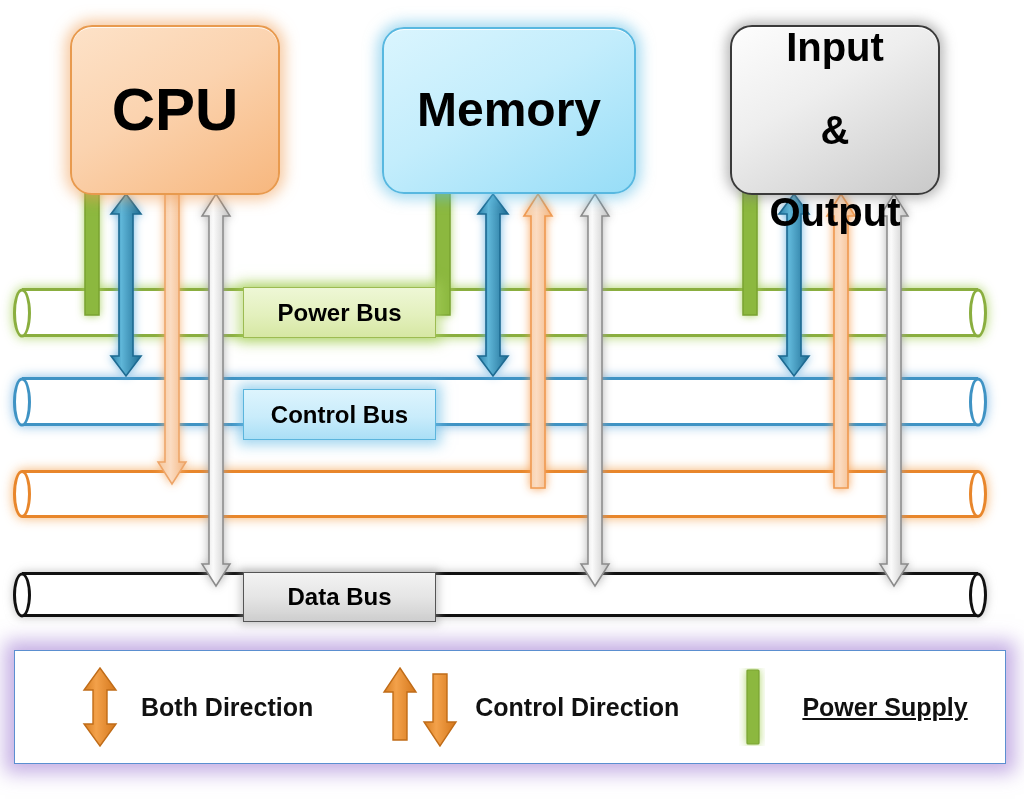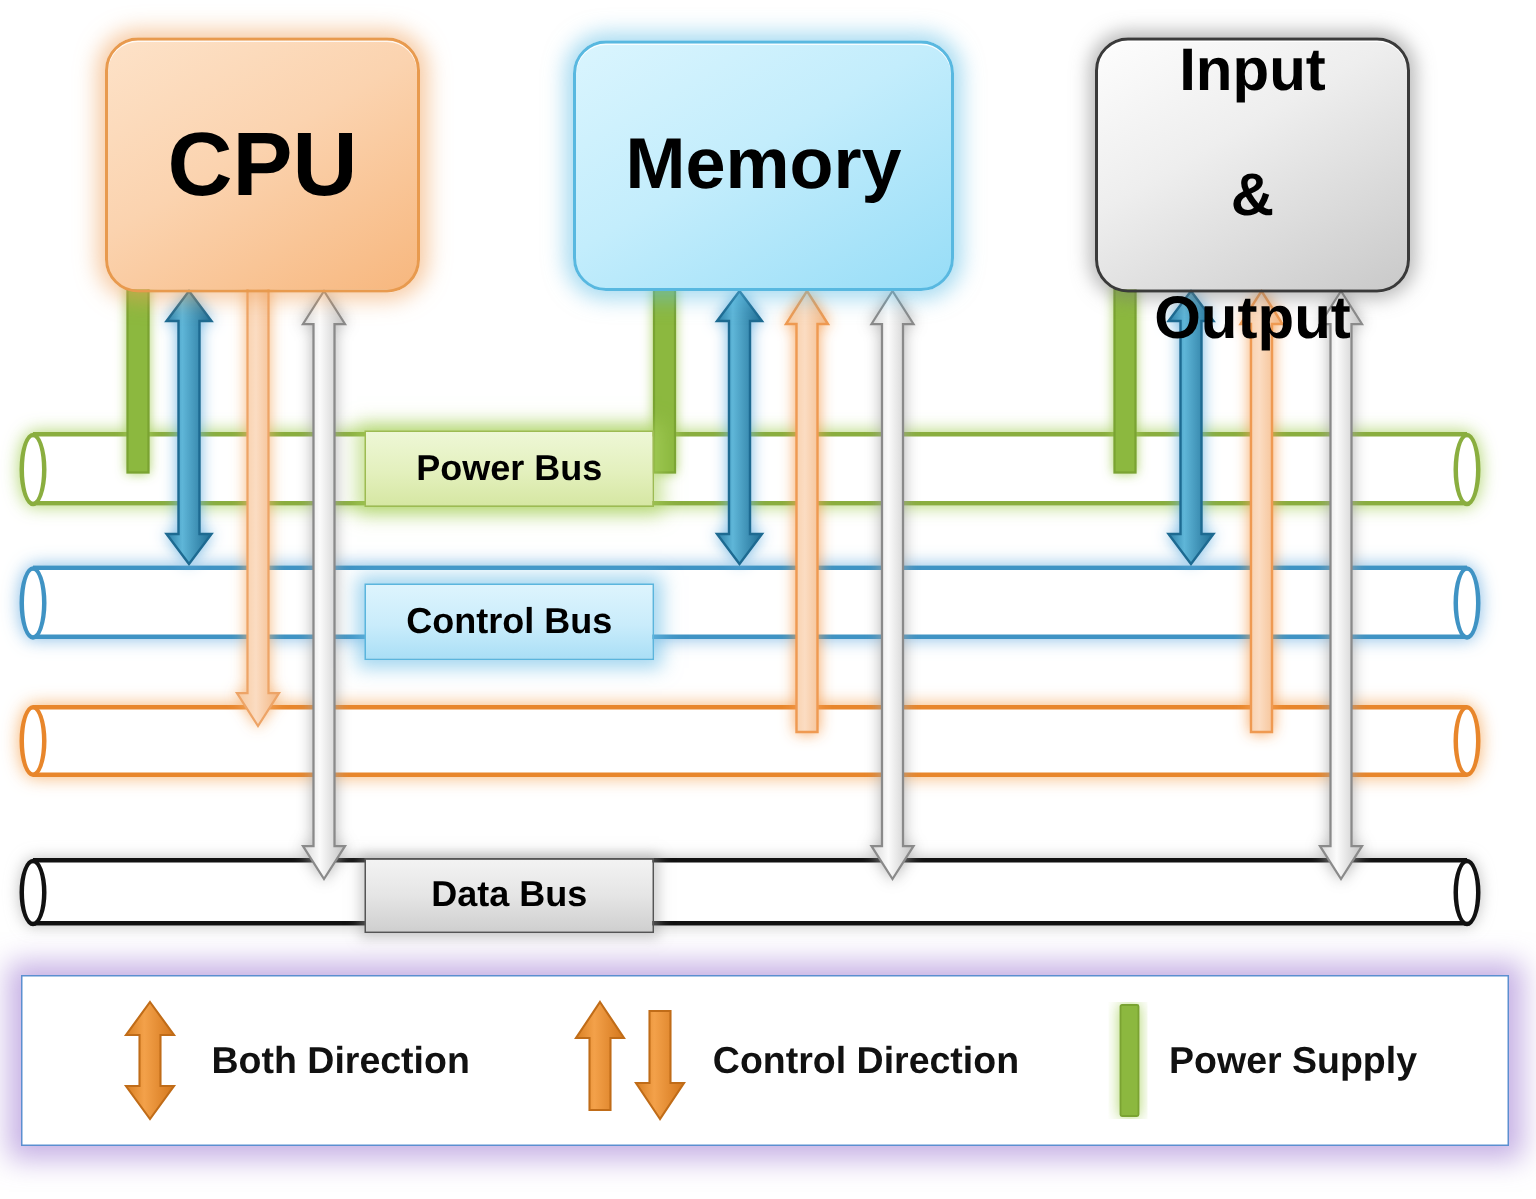--- a/index.html
+++ b/index.html
@@ -329,18 +329,18 @@
       </span>
       <span class="leg-text" style="margin-left:14px;">Control Direction</span>
     </div>
 
     <div class="leg-item" style="margin-left:60px;">
       <span class="leg-glyph">
         <svg width="26" height="78" viewBox="0 0 26 78">
           <rect x="8" y="2" width="12" height="74" rx="1" fill="#8cb83f" stroke="#7aa332" stroke-width="1.2" filter="drop-shadow(0 0 5px rgba(170,210,95,0.95))"></rect>
         </svg>
       </span>
-      <span class="leg-text" style="margin-left:14px;">Power Supply</span>
+      <span class="leg-text" style="margin-left:37px;text-decoration:underline;">Power Supply</span>
     </div>
 
   </div>
 
 </div>
 
 </body></html>

